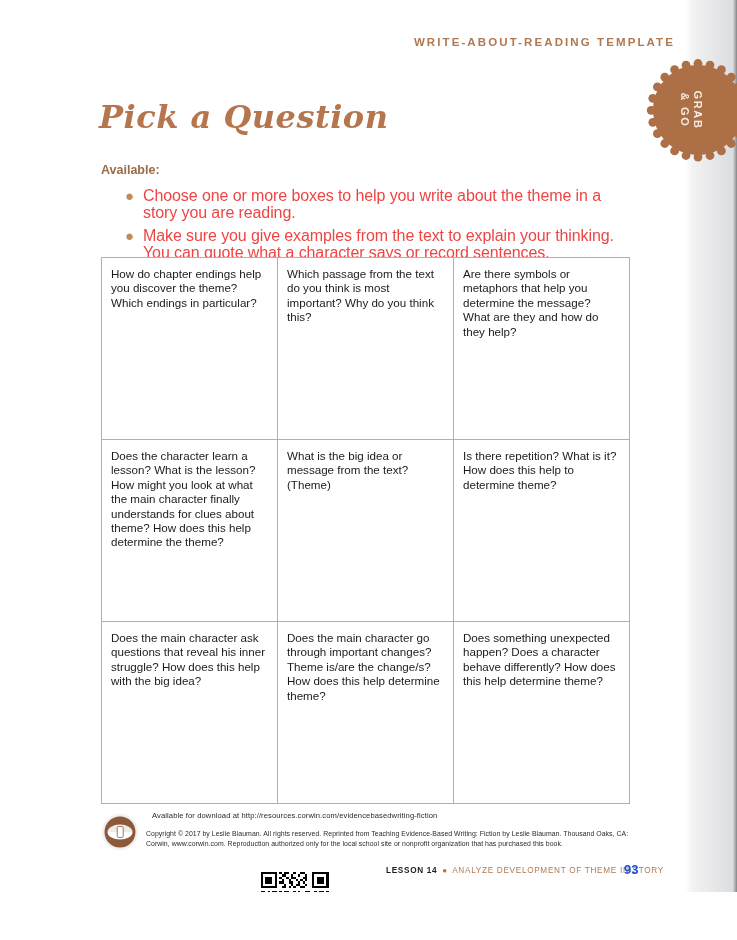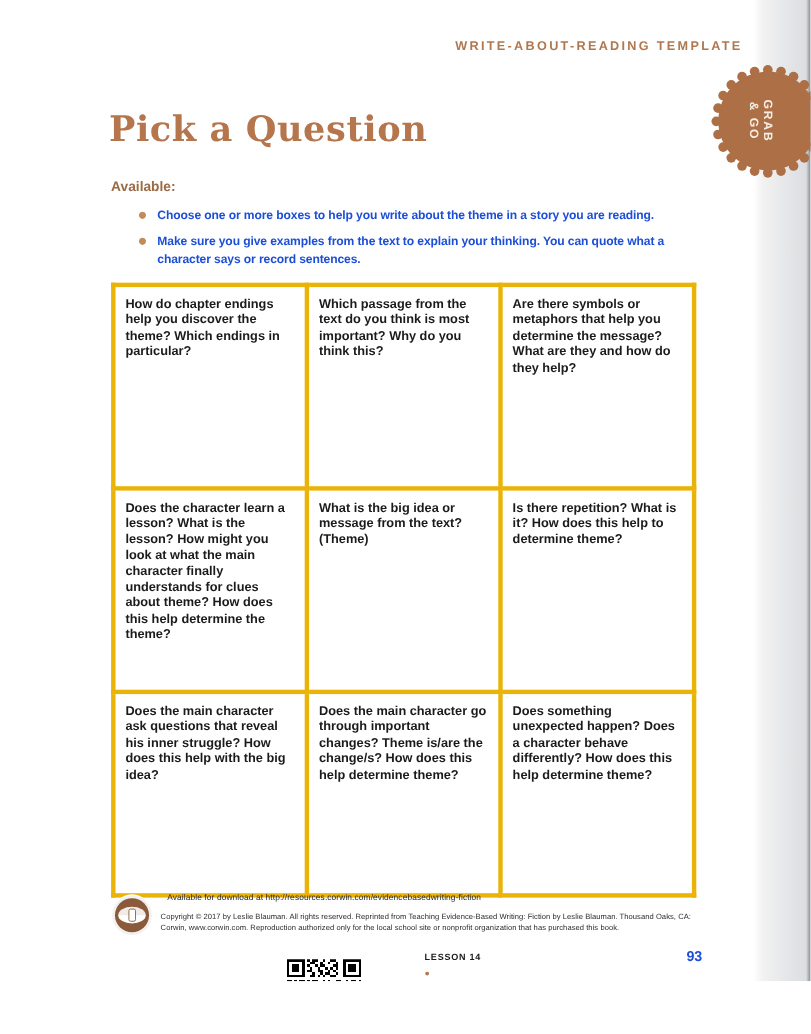--- a/index.html
+++ b/index.html
@@ -73,20 +73,21 @@
     white-space: pre;
     margin-left: -14px;
   }
 
   
   .title {
     position: absolute;
     left: 99px;
     top: 98px;
     font-family: "DejaVu Serif", serif;
+    font-style: italic;
     font-weight: 700;
     font-size: 32px;
     color: #b5764e;
     letter-spacing: 0.5px;
   }
 
   
   .directions-label {
     position: absolute;
     left: 101px;
@@ -110,46 +111,45 @@
     width: 18px;
     flex: 0 0 18px;
     padding-left: 24px;
     box-sizing: content-box;
     color: #c08c5c;
     font-size: 15px;
     line-height: 16px;
   }
   .dir-text {
     flex: 1;
-    font-size: 11px;
-    font-weight: 700;
+    font-size: 16px;
+    font-weight: 400;
     line-height: 16.5px;
-    color: #1d4ed8;
+    color: #ef4444;
     letter-spacing: -0.1px;
   }
 
   
   .qtable {
     position: absolute;
     left: 101px;
     top: 257px;
     width: 528px;
     height: 525px;
     border-collapse: collapse;
     table-layout: fixed;
   }
   .qtable td {
-    border: 4px solid #eab308;
+    border: 1px solid #eab308;
     vertical-align: top;
     padding: 9px 9px 6px 9px;
     font-size: 11.6px;
     line-height: 14.4px;
     color: #1b1b1b;
     background: #ffffff;
-    font-weight: bold;
   }
   .qtable tr.r1 td { height: 166px; }
   .qtable tr.r2 td { height: 166px; }
   .qtable tr.r3 td { height: 166px; }
   .qtable col.c1 { width: 176px; }
   .qtable col.c2 { width: 176px; }
   .qtable col.c3 { width: 176px; }
 
   
   .corwin-logo {
@@ -197,21 +197,20 @@
 
   
   .lesson-line {
     position: absolute;
     left: 386px;
     top: 866px;
     display: flex;
     align-items: baseline;
     gap: 5px;
     white-space: nowrap;
-    flex-direction: column;
   }
   .lesson-num {
     font-size: 8.2px;
     font-weight: 700;
     letter-spacing: 0.7px;
     color: #1b1b1b;
   }
   .lesson-dot {
     color: #b07850;
     font-size: 8px;

